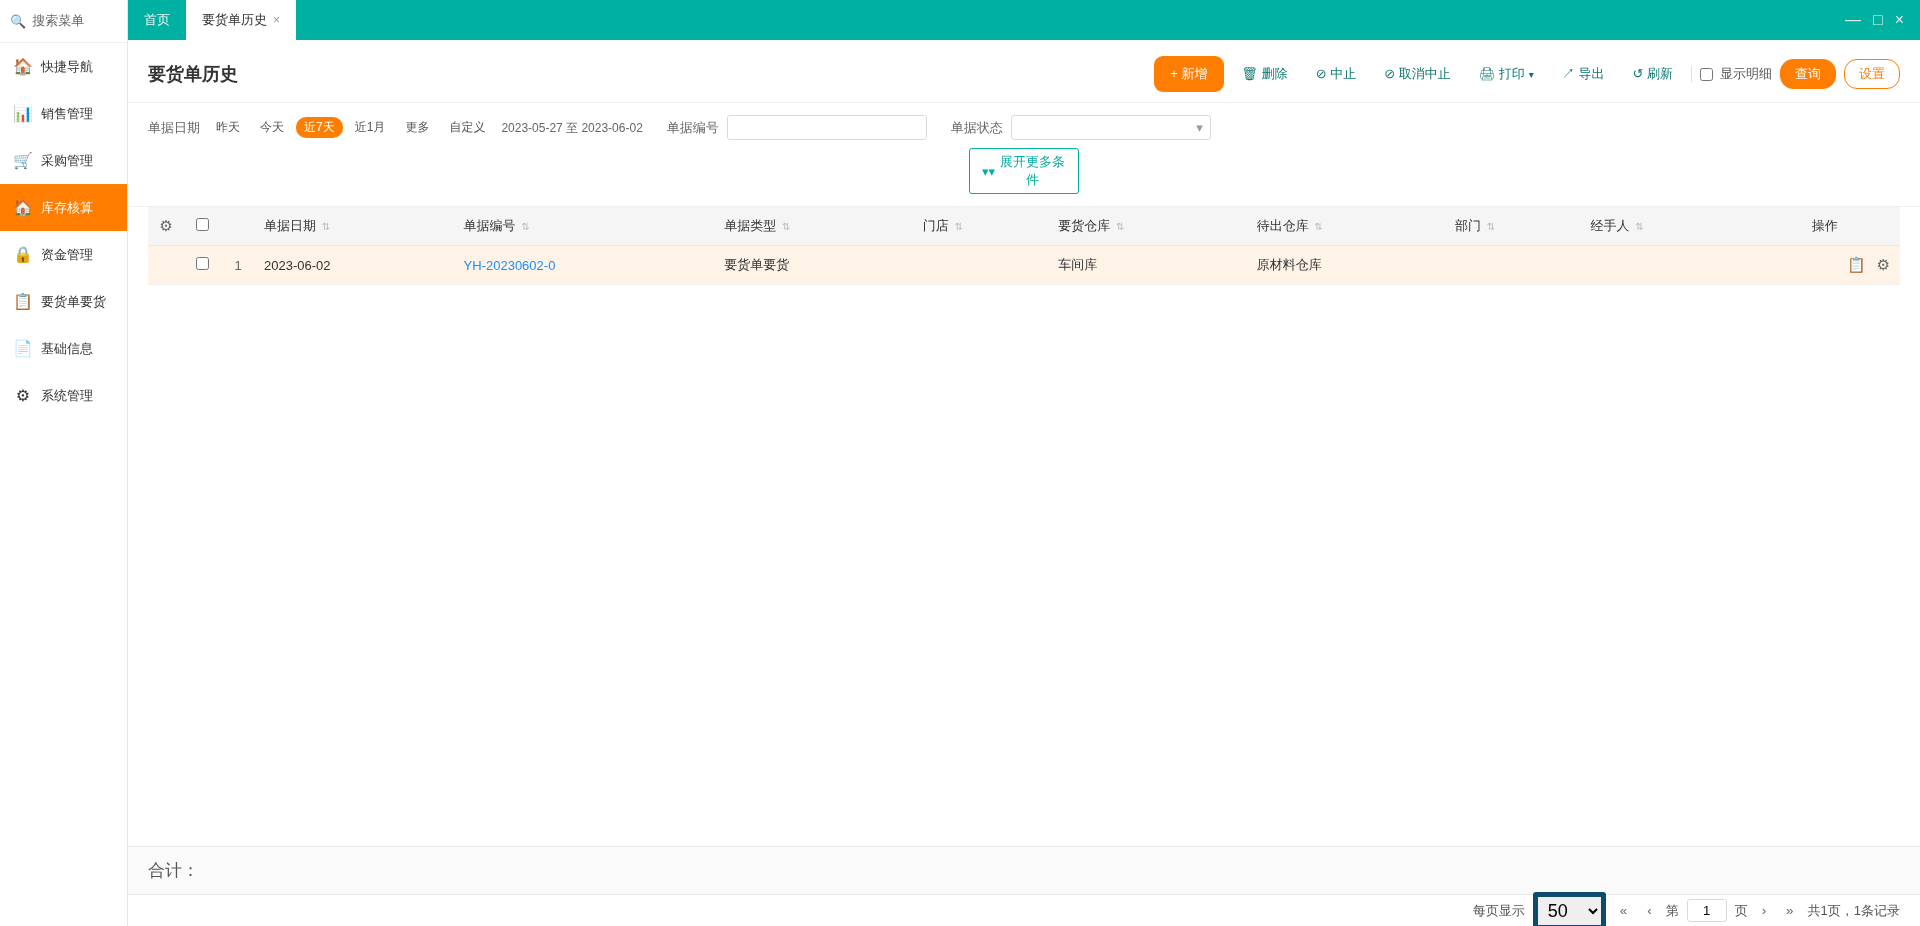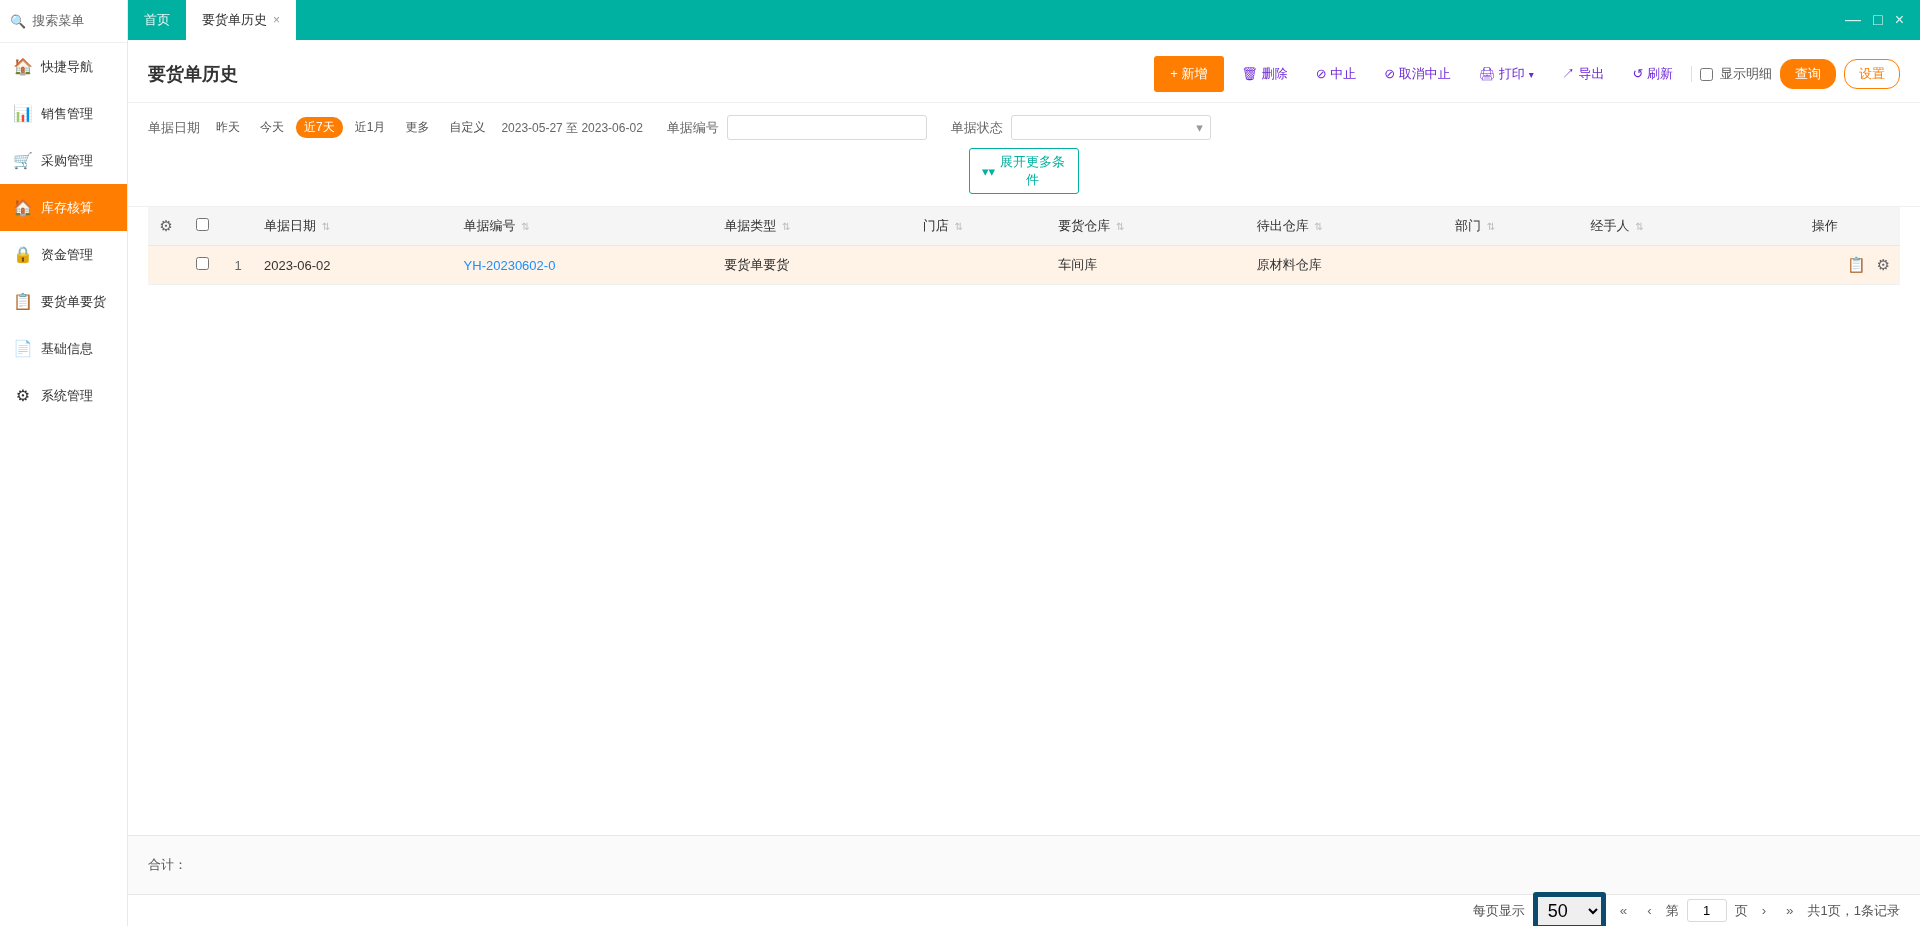--- a/index.html
+++ b/index.html
@@ -122,32 +122,32 @@
       display: flex;
       align-items: center;
       gap: 8px;
     }
     .toolbar-btn {
       display: flex;
       align-items: center;
       gap: 4px;
       padding: 5px 10px;
       cursor: pointer;
-      color: #6d28d9;
+      color: #0f766e;
       font-size: 13px;
       border: none;
       background: none;
       white-space: nowrap;
     }
     .btn-primary {
       background: #ff7d00;
       color: #fff;
       border: none;
       padding: 9px 16px;
-      border-radius: 3px;
+      border-radius: 9px;
       cursor: pointer;
       font-size: 13px;
     }
     .btn-secondary {
       background: #fff;
       color: #ff7d00;
       border: 1px solid #ff7d00;
       padding: 5px 14px;
       border-radius: 13px;
       cursor: pointer;
@@ -313,27 +313,27 @@
     }
     .op-icon {
       cursor: pointer;
       color: #666;
       font-size: 15px;
       padding: 2px;
     }
 
     
     .table-footer {
-      padding: 20px 20px;
+      padding: 12px 20px;
       background: #fafafa;
       border-top: 1px solid #e8e8e8;
       display: flex;
       align-items: center;
       color: #555;
-      font-size: 13px;
+      font-size: 17px;
     }
 
     
     .pagination-bar {
       height: 32px;
       border-top: 1px solid #e8e8e8;
       display: flex;
       align-items: center;
       justify-content: flex-end;
       padding: 0 20px;

